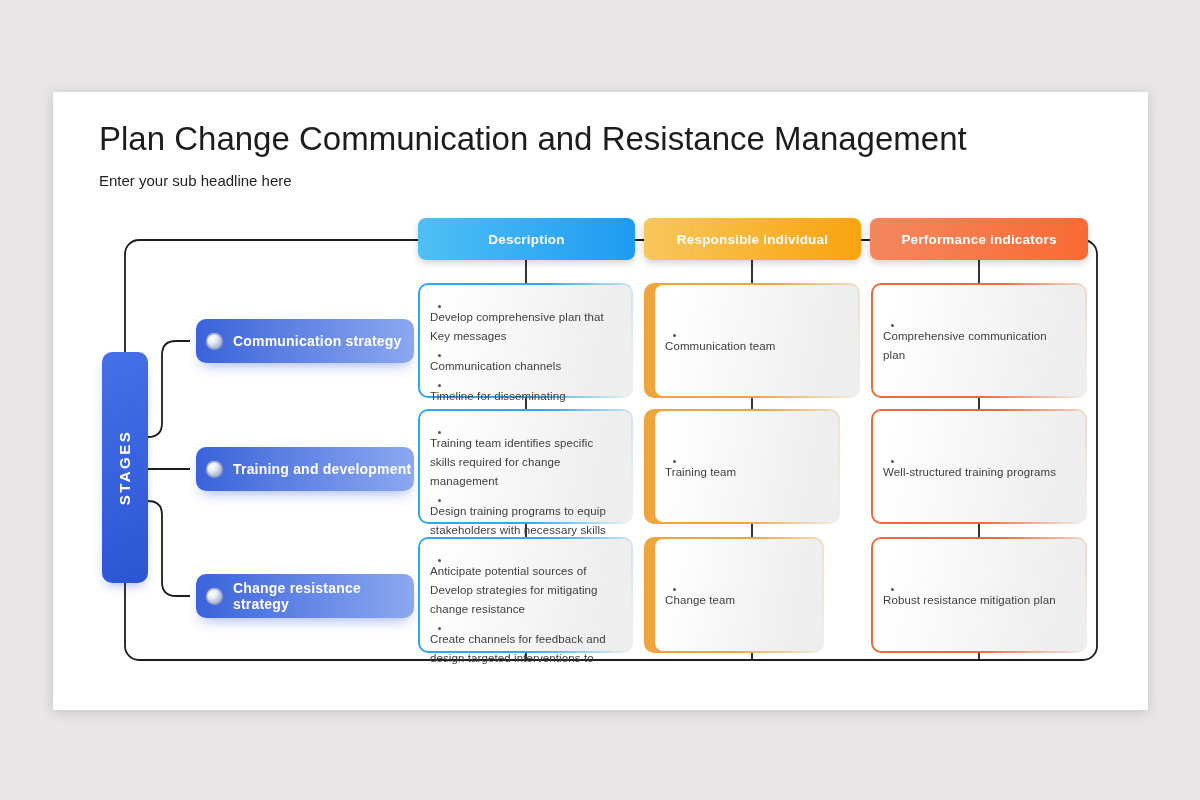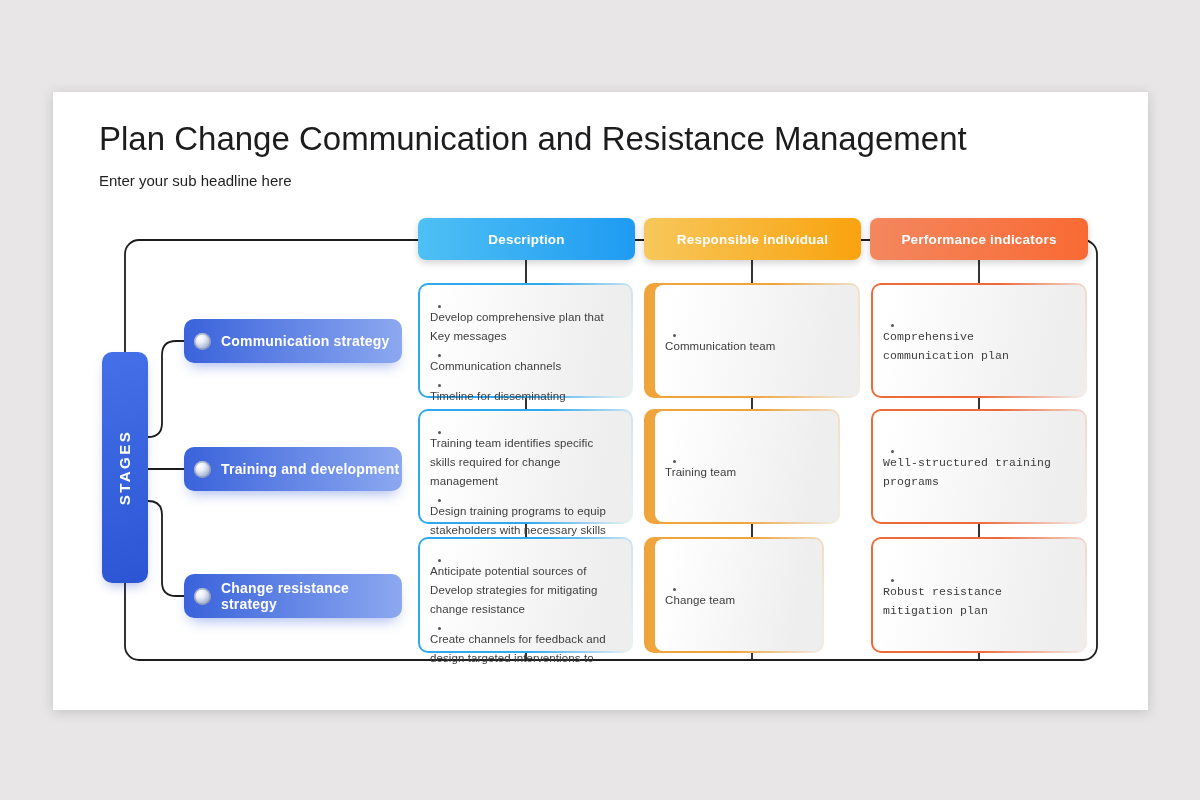--- a/index.html
+++ b/index.html
@@ -58,28 +58,28 @@
     background:linear-gradient(100deg, var(--cell-from) 8%, var(--cell-to) 85%);
     display:flex; flex-direction:column; justify-content:center;
     padding:10px 18px 10px 10px;
   }
   .cell-inner.from-top{justify-content:flex-start; padding-top:12px;}
   .li{display:flex; align-items:flex-start;flex-direction:column;}
   .li-text{
     flex:0 1 auto; max-width:180px;
     font-size:11.5px; line-height:19px; color:var(--text-body); letter-spacing:0.1px;
   }
-  .col3 .li-text{max-width:174px;font-family:Liberation Mono, monospace;}
+  .col3 .li-text{max-width:174px;}
   .dot{
     flex:0 0 auto; width:3px; height:3px; border-radius:50%;
     background:#555; margin:8px 18px 0 8px;
   }
   
   .pill{
-    position:absolute; left:131px; width:218px; height:44px; z-index:3;
+    position:absolute; left:143px; width:218px; height:44px; z-index:3;
     border-radius:10px; background:linear-gradient(to right,var(--stage-from),var(--stage-to));
     display:flex; align-items:center; padding-left:10px;
     color:#fff; font-size:14px; font-weight:bold; letter-spacing:0.2px;
     box-shadow:0 8px 14px -6px rgba(47,87,215,0.45);
     cursor:default;
   }
   .sphere{
     width:17px; height:17px; border-radius:50%; margin-right:10px; flex:0 0 auto;
     background:radial-gradient(circle at 35% 30%, #ffffff 0%, #e8ecf5 30%, #aab8d6 65%, #8495ba 100%);
     box-shadow:inset 0 0 0 1.5px rgba(120,135,175,0.55);

